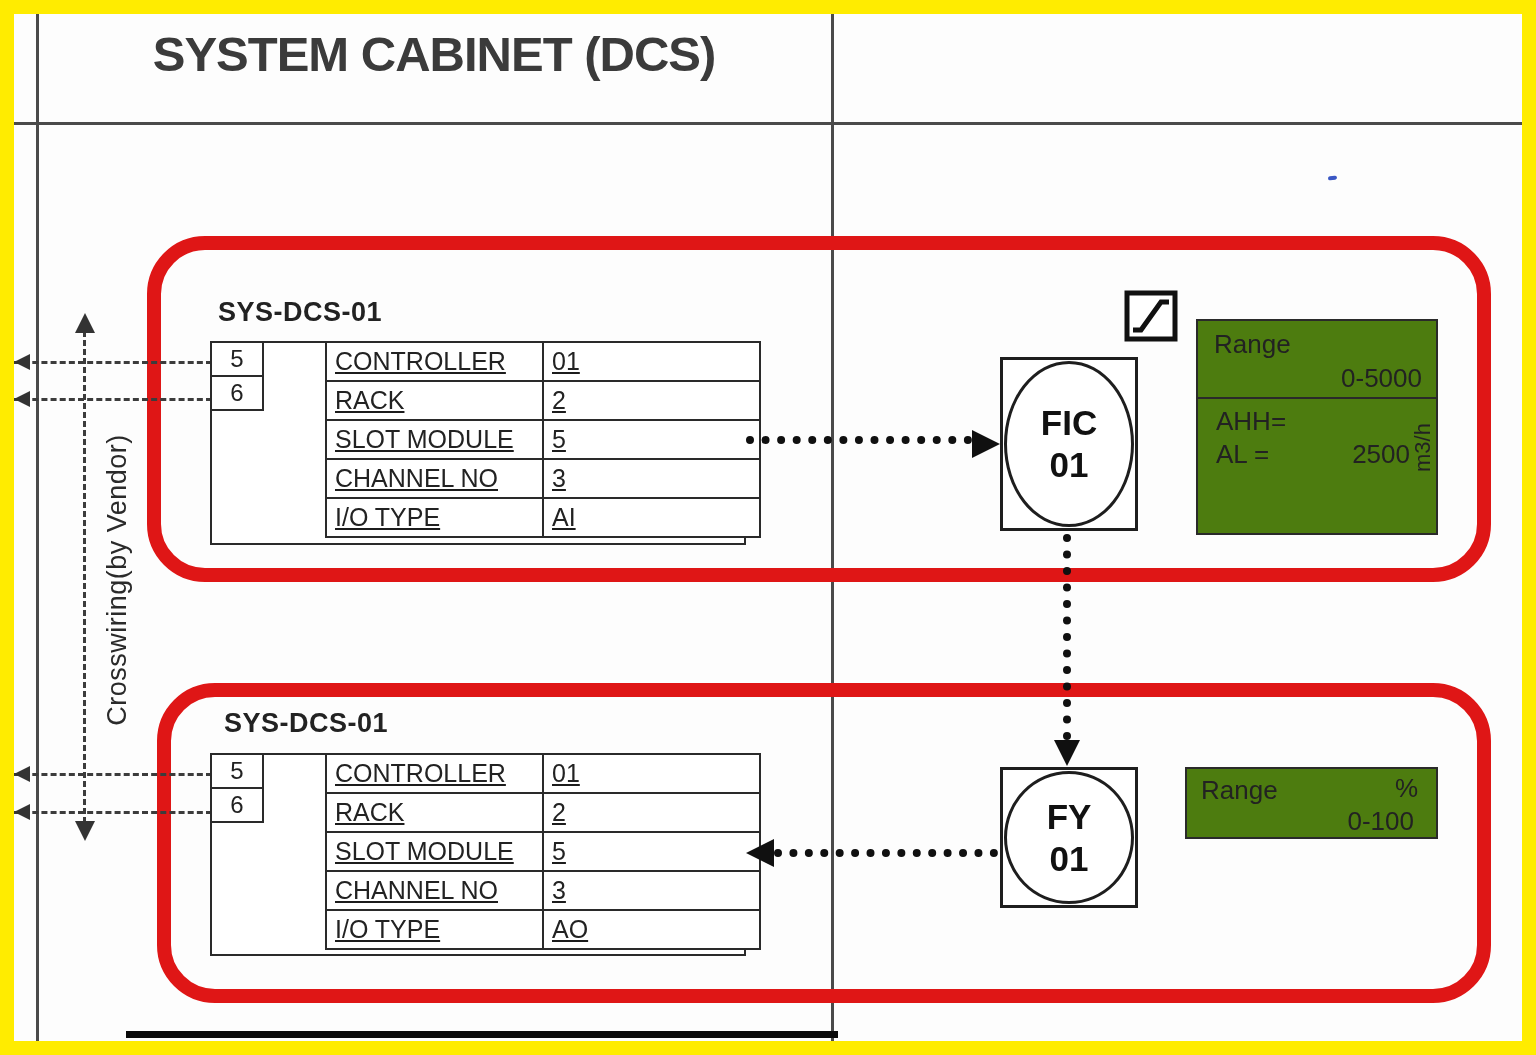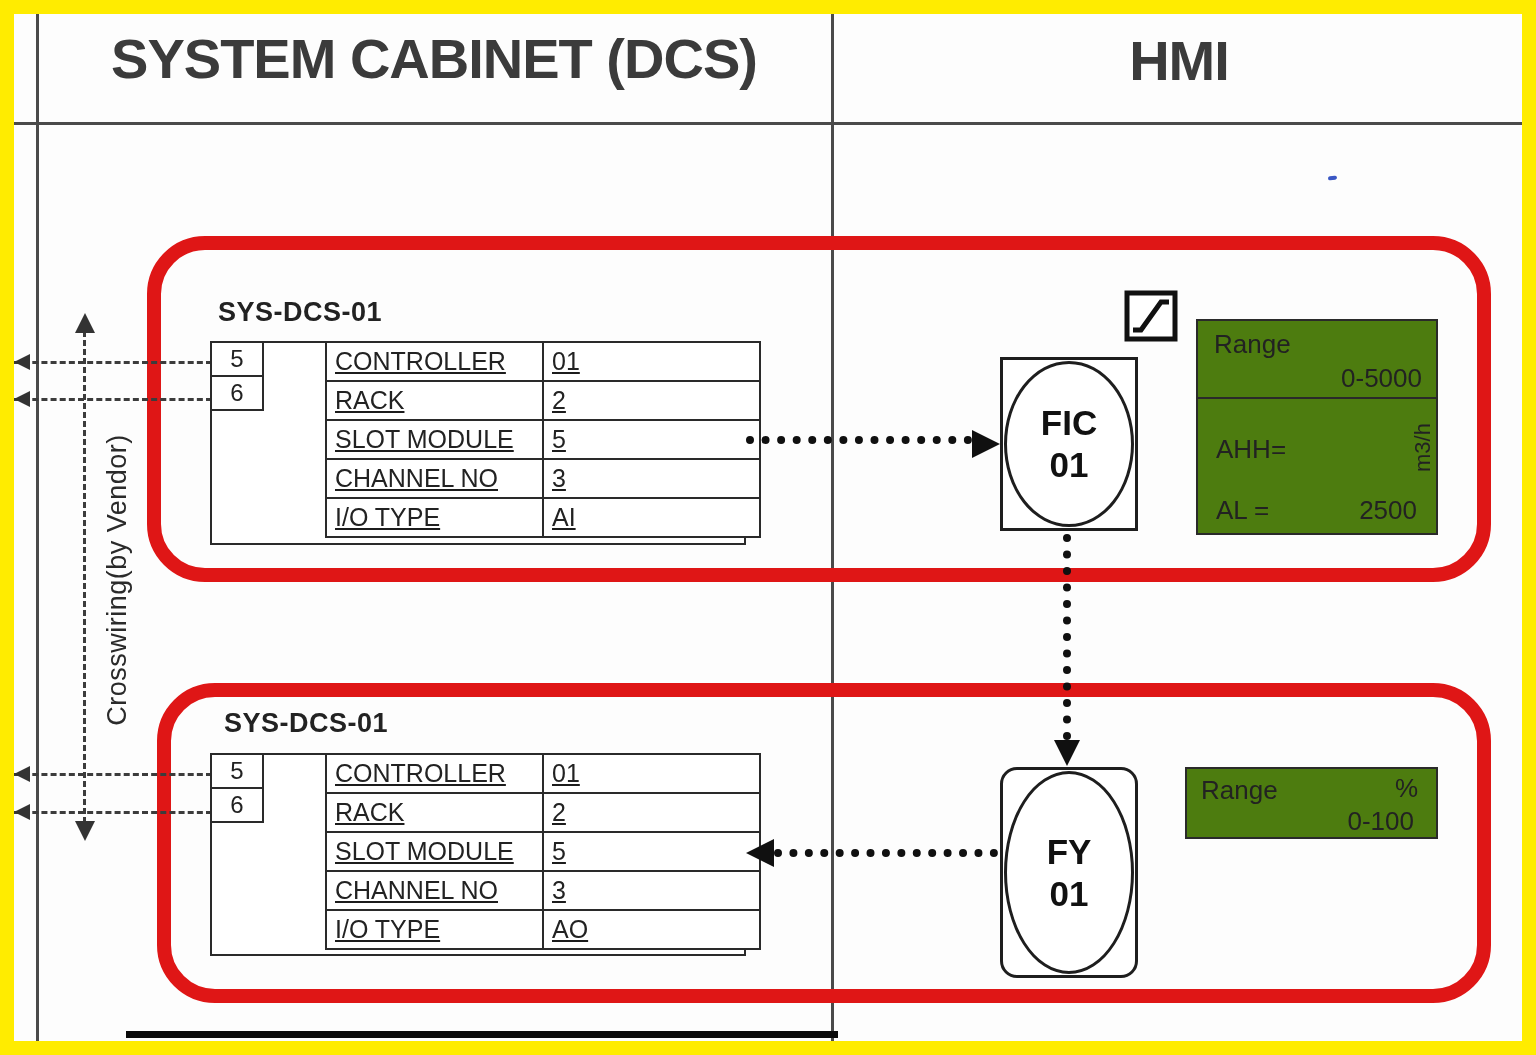--- a/index.html
+++ b/index.html
@@ -1,20 +1,20 @@
 <!DOCTYPE html>
 <html><head>
 <meta charset="utf-8">
 <style>
   html,body{margin:0;padding:0;background:#888;}
   .canvas{position:relative;width:1536px;height:1055px;background:#ffec00;overflow:hidden;
           font-family:"Liberation Sans",sans-serif;color:#1c1c1c;}
   .page{position:absolute;left:14px;top:14px;width:1508px;height:1027px;background:#fdfdfd;}
   .rule{position:absolute;background:#4a4a4a;}
-  .header{position:absolute;font-size:56px;font-weight:600;color:#3b3b3b;text-align:center;letter-spacing:-1px;}
+  .header{position:absolute;font-size:49px;font-weight:600;color:#3b3b3b;text-align:center;letter-spacing:-1px;}
   .banner{position:absolute;left:74px;top:139px;width:662px;height:74px;background:#c00505;
           border:3px solid #8d0303;box-sizing:border-box;display:flex;align-items:center;justify-content:center;}
   .banner span{font-family:"Liberation Serif",serif;font-weight:700;font-size:50px;color:#ffe100;letter-spacing:1px;}
   .ring{position:absolute;border:14px solid #df1616;border-radius:58px;box-sizing:border-box;background:transparent;}
   .dash-h{position:absolute;height:0;border-top:3px dashed #3c3c3c;}
   .dash-v{position:absolute;width:0;border-left:3px dashed #3c3c3c;}
   .dot-h{position:absolute;height:0;border-top:8px dotted #101010;}
   .dot-v{position:absolute;width:0;border-left:8px dotted #101010;}
   .tri{position:absolute;width:0;height:0;}
   .box{position:absolute;border:2px solid #2a2a2a;background:#fff;box-sizing:border-box;}
@@ -27,21 +27,21 @@
   .tag{position:absolute;font-size:27px;font-weight:600;color:#222;letter-spacing:0.5px;}
   .instr{position:absolute;border:3px solid #1e1e1e;background:#fff;box-sizing:border-box;}
   .instr-circle{position:absolute;inset:1px;border:3px solid #1e1e1e;border-radius:50%;
         display:flex;flex-direction:column;align-items:center;justify-content:center;
         font-size:35px;font-weight:600;line-height:1.2;color:#111;}
   .range-box{position:absolute;border:2px solid #2a2a2a;background:#4d7c0f;box-sizing:border-box;font-size:26px;color:#222;}
   .range-title{position:absolute;left:16px;top:8px;}
   .range-span{position:absolute;right:14px;top:42px;}
   .range-div{position:absolute;left:0;right:0;top:76px;height:2px;background:#2a2a2a;}
   .alarms{position:absolute;left:0;right:0;top:84px;}
-  .alarm-row{display:flex;justify-content:space-between;padding:1px 19px 1px 18px;height:31px;font-size:26px;margin-top:28px;}
+  .alarm-row{display:flex;justify-content:space-between;padding:1px 26px 1px 18px;height:31px;font-size:26px;}
   .unit-vert{position:absolute;right:0px;top:82px;height:90px;writing-mode:vertical-rl;transform:rotate(180deg);
         font-size:22px;color:#222;text-align:center;}
   .crossw{position:absolute;left:117px;top:580px;transform:translate(-50%,-50%) rotate(-90deg);
         white-space:nowrap;font-size:27px;color:#2a2a2a;letter-spacing:0.5px;}
   .blue-mark{position:absolute;left:1328px;top:176px;width:9px;height:4px;background:#3a57c4;border-radius:2px;transform:rotate(-8deg);}
   .bottom-strip{position:absolute;left:126px;top:1031px;width:712px;height:7px;background:#0a0a0a;}
   .tf-icon{position:absolute;left:1124px;top:290px;}
   .rb2-title{position:absolute;left:14px;top:6px;}
   .rb2-unit{position:absolute;right:18px;top:4px;}
   .rb2-range{position:absolute;right:22px;top:37px;}
@@ -51,21 +51,20 @@
 
 <div class="canvas">
   <div class="page"></div>
 
   <div class="rule" style="left:36px;top:14px;width:3px;height:1027px;"></div>
   <div class="rule" style="left:831px;top:14px;width:3px;height:1027px;"></div>
   <div class="rule" style="left:14px;top:122px;width:1508px;height:3px;"></div>
   <div class="bottom-strip"></div>
 
   <div class="header" style="left:39px;top:26px;width:790px;">SYSTEM CABINET (DCS)</div>
-  <div class="header" style="left:836px;top:28px;width:686px;">HMI</div>
 
   <div class="blue-mark"></div>
 
   <div class="ring" style="left:147px;top:236px;width:1344px;height:346px;"></div>
   <div class="ring" style="left:157px;top:683px;width:1334px;height:320px;"></div>
 
   <div class="dash-h" style="left:14px;top:361px;width:198px;"></div>
   <div class="dash-h" style="left:14px;top:398px;width:198px;"></div>
   <div class="dash-h" style="left:14px;top:773px;width:198px;"></div>
   <div class="dash-h" style="left:14px;top:811px;width:198px;"></div>
@@ -171,21 +170,21 @@
     <tr>
       <td class="c-label">I/O TYPE</td>
       <td class="c-value">AO</td>
     </tr>
   </tbody>
     </table>
 
   <div class="tri" style="left:746px;top:839px;border-right:28px solid #101010;border-top:14px solid transparent;border-bottom:14px solid transparent;"></div>
   <div class="dot-h" style="left:774px;top:849px;width:224px;"></div>
 
-  <div class="instr" style="left:1000px;top:767px;width:138px;height:211px;border-radius:17px;">
+  <div class="instr" style="left:1000px;top:767px;width:138px;height:141px;">
     <div class="instr-circle">
       <span>FY</span>
       <span>01</span>
     </div>
   </div>
 
   <div class="range-box" style="left:1185px;top:767px;width:253px;height:72px;">
     <div class="rb2-title">Range</div>
     <div class="rb2-unit">%</div>
     <div class="rb2-range">0-100</div>

